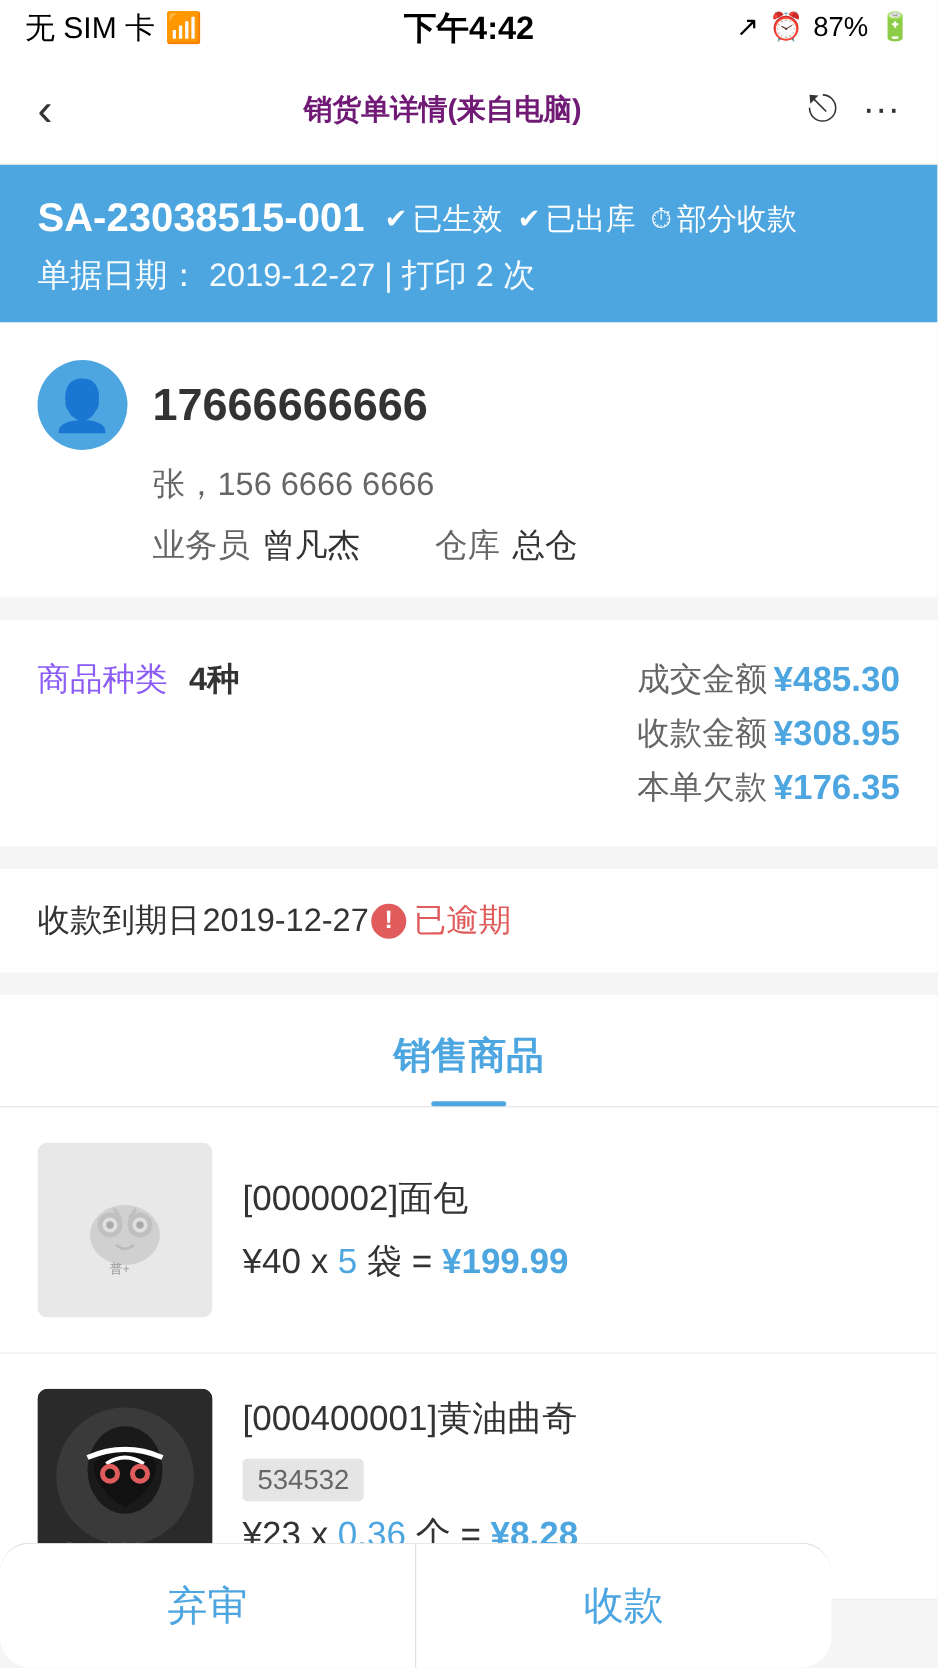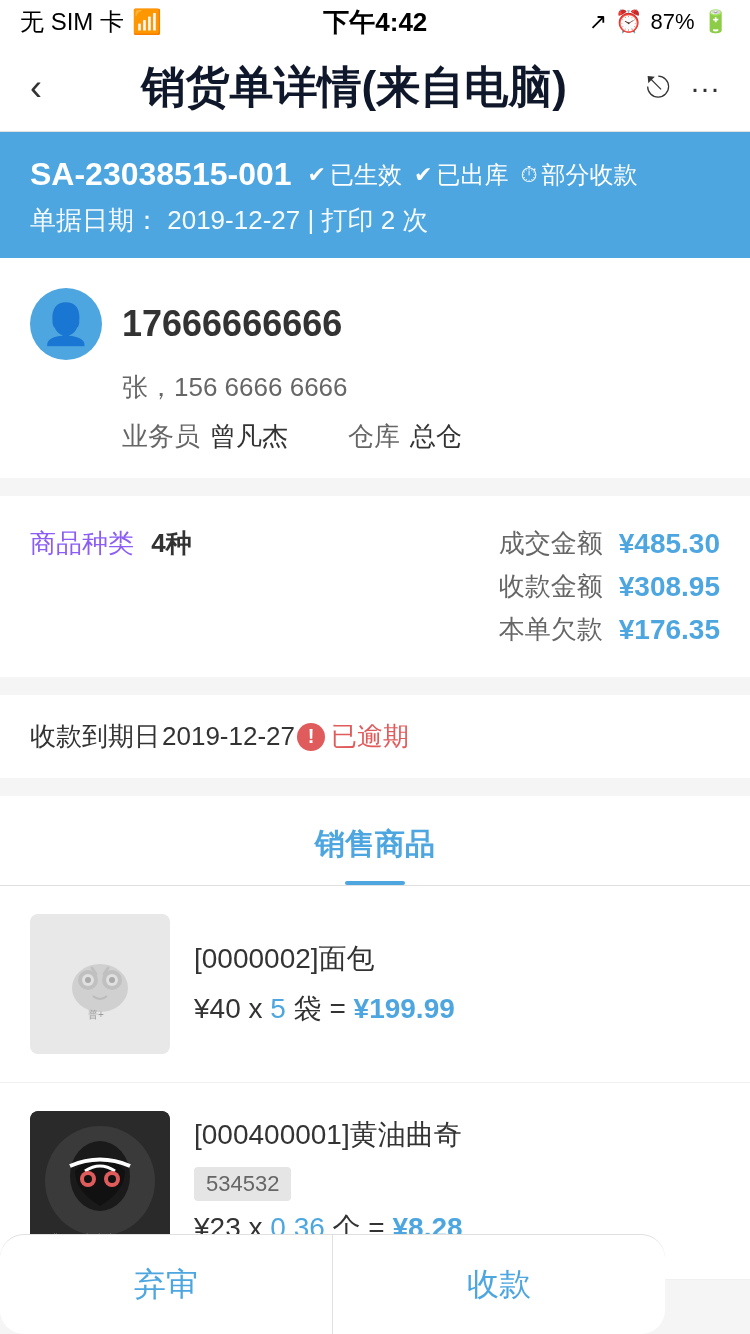--- a/index.html
+++ b/index.html
@@ -40,23 +40,23 @@
     }
     .nav-back {
       font-size: 36px;
       color: #333;
       margin-right: 20px;
       cursor: pointer;
     }
     .nav-title {
       flex: 1;
       text-align: center;
-      font-size: 44px;
+      font-size: 23px;
       font-weight: 600;
-      color: #0f172a;
+      color: #701a75;
     }
     .nav-actions {
       display: flex;
       gap: 20px;
       align-items: center;
     }
     .nav-icon {
       font-size: 30px;
       color: #333;
     }
@@ -161,21 +161,21 @@
     .summary-label { color: #8b5cf6; }
     .summary-value { font-weight: 600; margin-left: 10px; }
     .summary-right {
       display: flex;
       flex-direction: column;
       gap: 8px;
       align-items: flex-end;
     }
     .summary-row {
       display: flex;
-      gap: 16px;
+      gap: 5px;
       align-items: center;
       font-size: 26px;
     }
     .summary-row-label { color: #666; }
     .summary-amount { color: #4da6e0; font-weight: 600; font-size: 28px; }
 
     
     .due-section {
       background: #fff;
       padding: 24px 30px;

